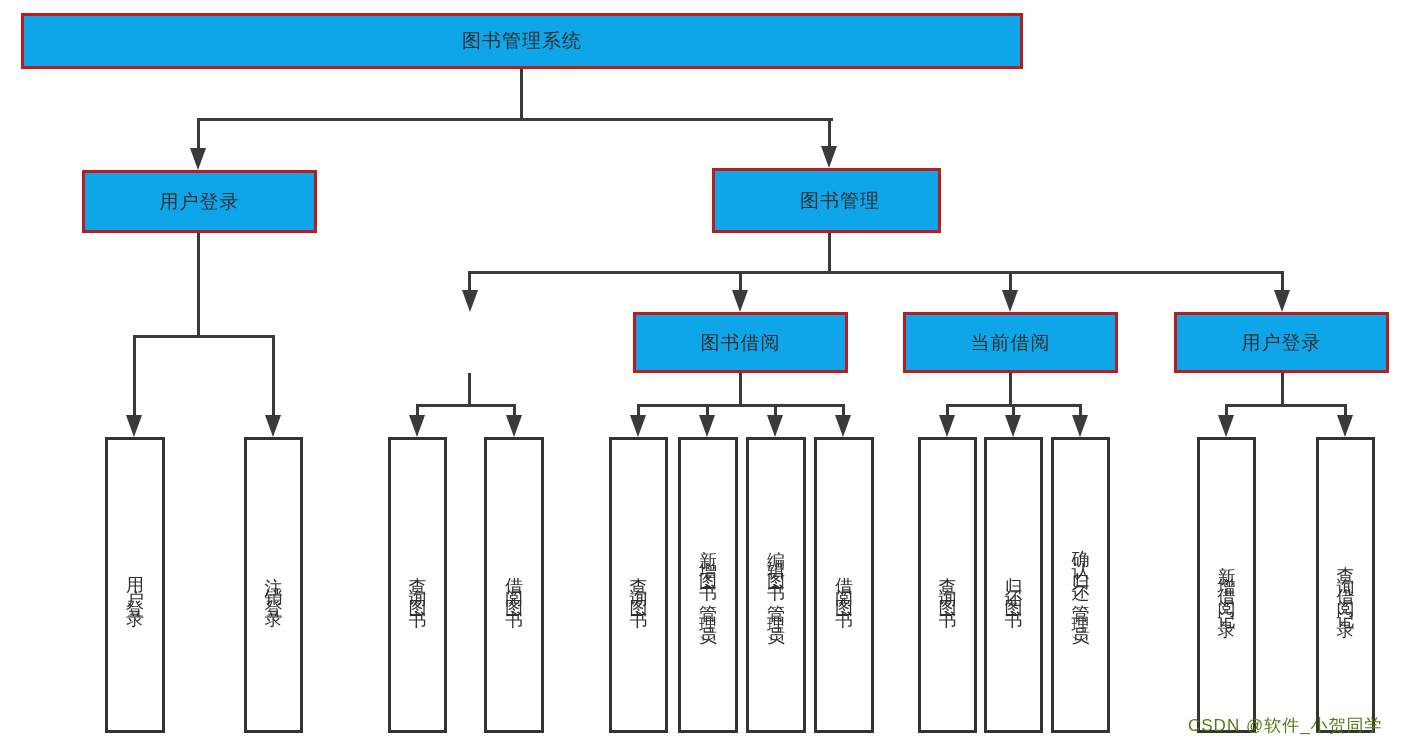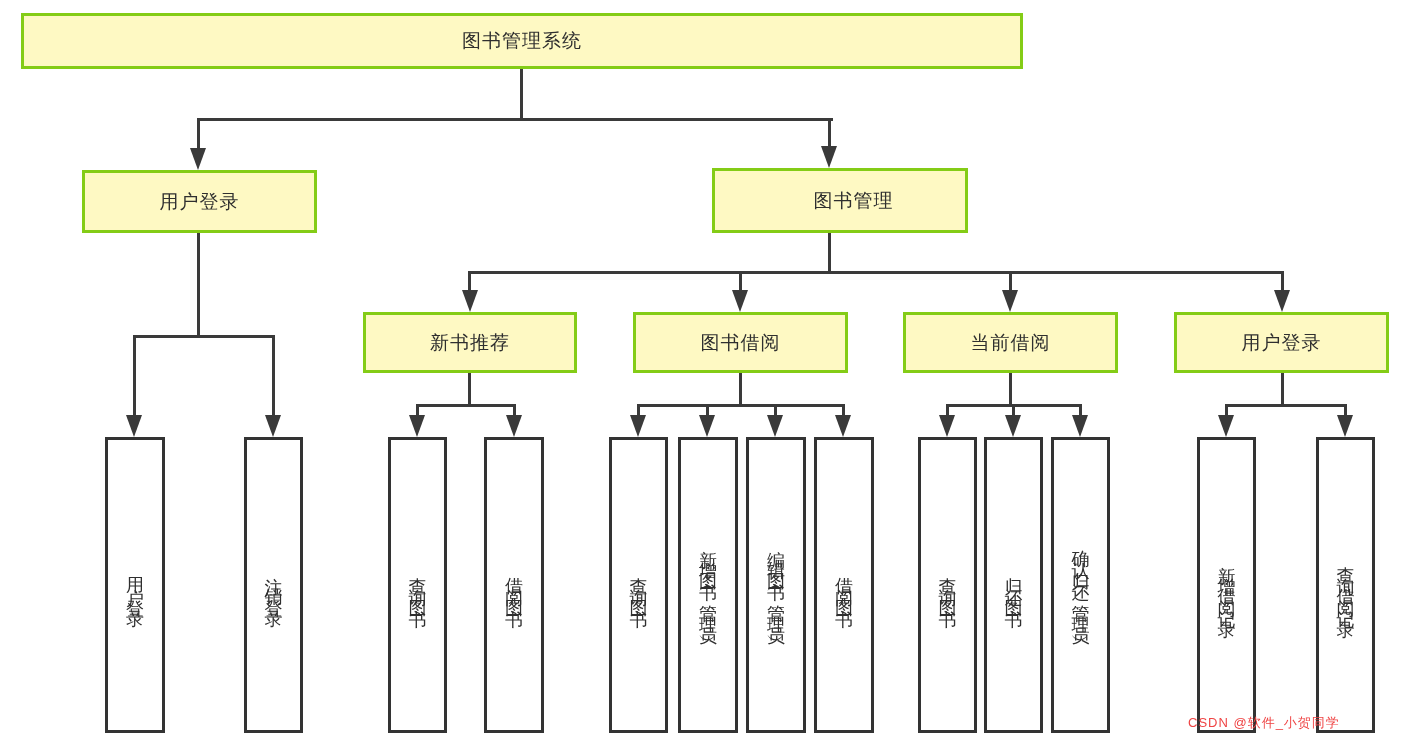--- a/index.html
+++ b/index.html
@@ -7,22 +7,22 @@
     position: relative;
     width: 1405px;
     height: 747px;
     background: #ffffff;
     font-family: "Liberation Sans", sans-serif;
     overflow: hidden;
   }
   .box {
     position: absolute;
     box-sizing: border-box;
-    background: #fef9c3;
-    border: 3px solid #84cc16;
+    background: #0ea5e9;
+    border: 3px solid #b91c1c;
     display: flex;
     align-items: center;
     justify-content: center;
     font-size: 19px;
     color: #2f2f2f;
     letter-spacing: 1px;
     z-index: 2;
   }
   .vbox {
     position: absolute;
@@ -56,47 +56,44 @@
     height: 0;
     border-left: 8px solid transparent;
     border-right: 8px solid transparent;
     border-top: 22px solid #3a3a3a;
     z-index: 1;
   }
   .watermark {
     position: absolute;
     left: 1188px;
     top: 714px;
-    font-size: 13px;
-    color: #ef4444;
+    font-size: 17px;
+    color: #4d7c0f;
     letter-spacing: 1px;
     z-index: 5;
     white-space: nowrap;
   }
 </style>
 </head>
 <body>
 
 <div id="canvas">
 
   <div class="box" style="left:21px; top:13px; width:1002px; height:56px;">
     <span>图书管理系统</span>
   </div>
 
   <div class="box" style="left:82px; top:170px; width:235px; height:63px;">
     <span>用户登录</span>
   </div>
 
-  <div class="box" style="left:712px; top:168px; width:256px; height:65px;padding-left:27px;">
+  <div class="box" style="left:712px; top:168px; width:229px; height:65px;padding-left:27px;">
     <span>图书管理</span>
   </div>
 
-  <div class="box" style="left:363px; top:312px; width:214px; height:61px;">
-    <span>新书推荐</span>
-  </div>
 
   <div class="box" style="left:903px; top:312px; width:215px; height:61px;">
     <span>当前借阅</span>
   </div>
 
   <div class="box" style="left:633px; top:312px; width:215px; height:61px;">
     <span>图书借阅</span>
   </div>
 
   <div class="box" style="left:1174px; top:312px; width:215px; height:61px;">

